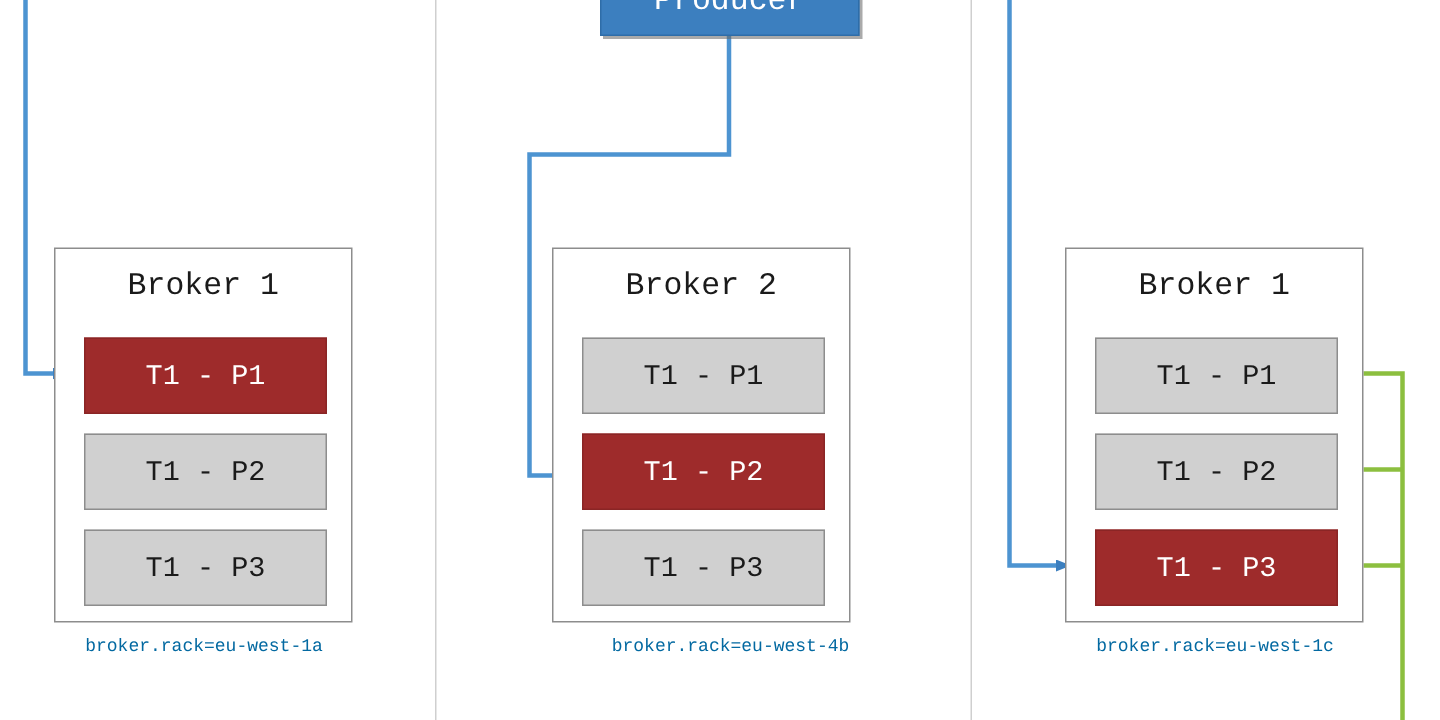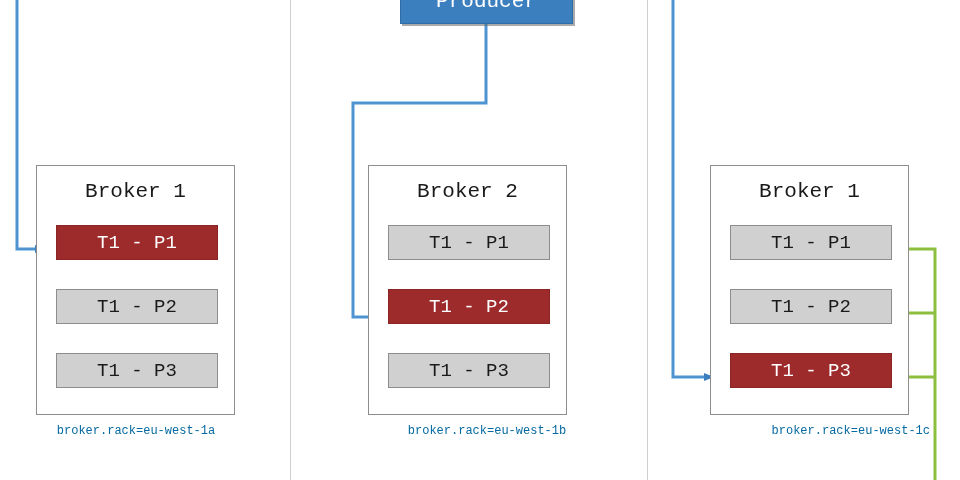--- a/index.html
+++ b/index.html
@@ -56,21 +56,21 @@
     position: absolute;
     left: 0;
     right: 0;
     top: 14px;
     text-align: center;
     font-size: 21px;
     color: #1a1a1a;
   }
   .partition {
     position: absolute;
-    height: 35px;
+    height: 51px;
     border: 1px solid #8d8d8d;
     box-sizing: border-box;
     display: flex;
     align-items: center;
     justify-content: center;
     font-size: 19px;
   }
   .partition.gray {
     background: #D0D0D0;
     color: #1a1a1a;
@@ -147,29 +147,29 @@
     <div class="partition gray" style="left:19px; top:59px; width:162px;">
       <span>T1 - P1</span>
     </div>
     <div class="partition red" style="left:19px; top:123px; width:162px;">
       <span>T1 - P2</span>
     </div>
     <div class="partition gray" style="left:19px; top:187px; width:162px;">
       <span>T1 - P3</span>
     </div>
   </div>
-  <div class="rack-label" style="left:367px; top:424px; width:240px;">broker.rack=eu-west-1b</div>
+  <div class="rack-label" style="left:367px; top:424px; width:240px;">broker.rack=eu-west-4b</div>
 
   <div class="broker-box" style="left:710px; top:165px; width:199px; height:250px;">
     <div class="broker-title">Broker 1</div>
     <div class="partition gray" style="left:19px; top:59px; width:162px;">
       <span>T1 - P1</span>
     </div>
     <div class="partition gray" style="left:19px; top:123px; width:162px;">
       <span>T1 - P2</span>
     </div>
     <div class="partition red" style="left:19px; top:187px; width:162px;">
       <span>T1 - P3</span>
     </div>
   </div>
-  <div class="rack-label" style="left:690px; top:424px; width:240px;text-align:right;">broker.rack=eu-west-1c</div>
+  <div class="rack-label" style="left:690px; top:424px; width:240px;">broker.rack=eu-west-1c</div>
 
 </div>
 
 </body></html>

